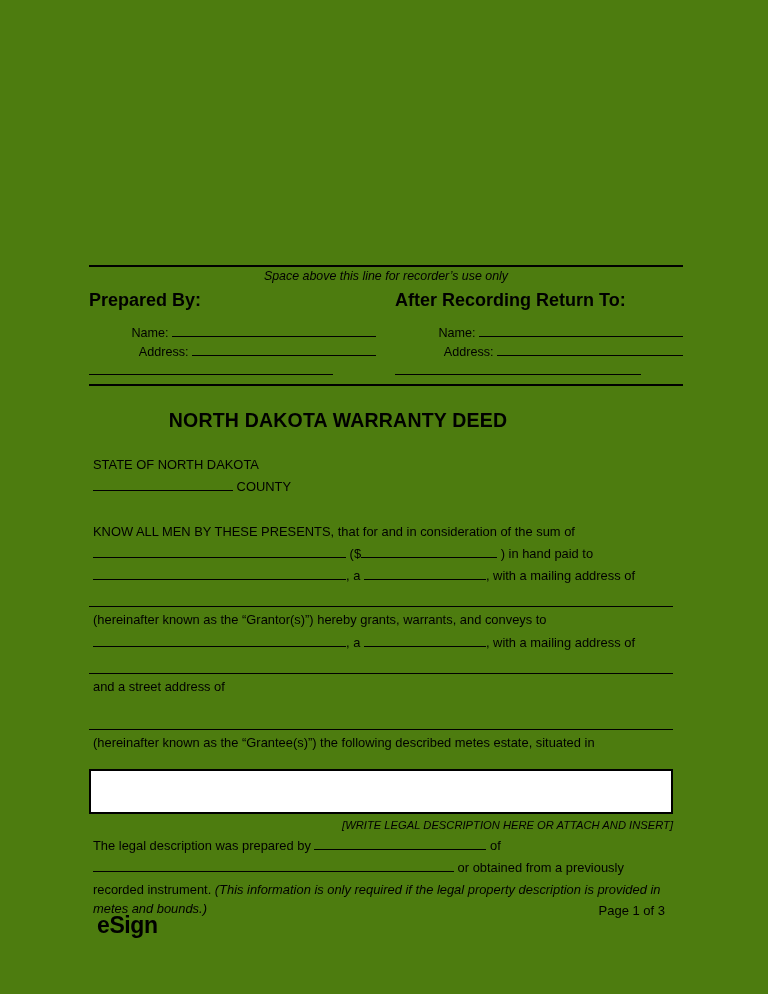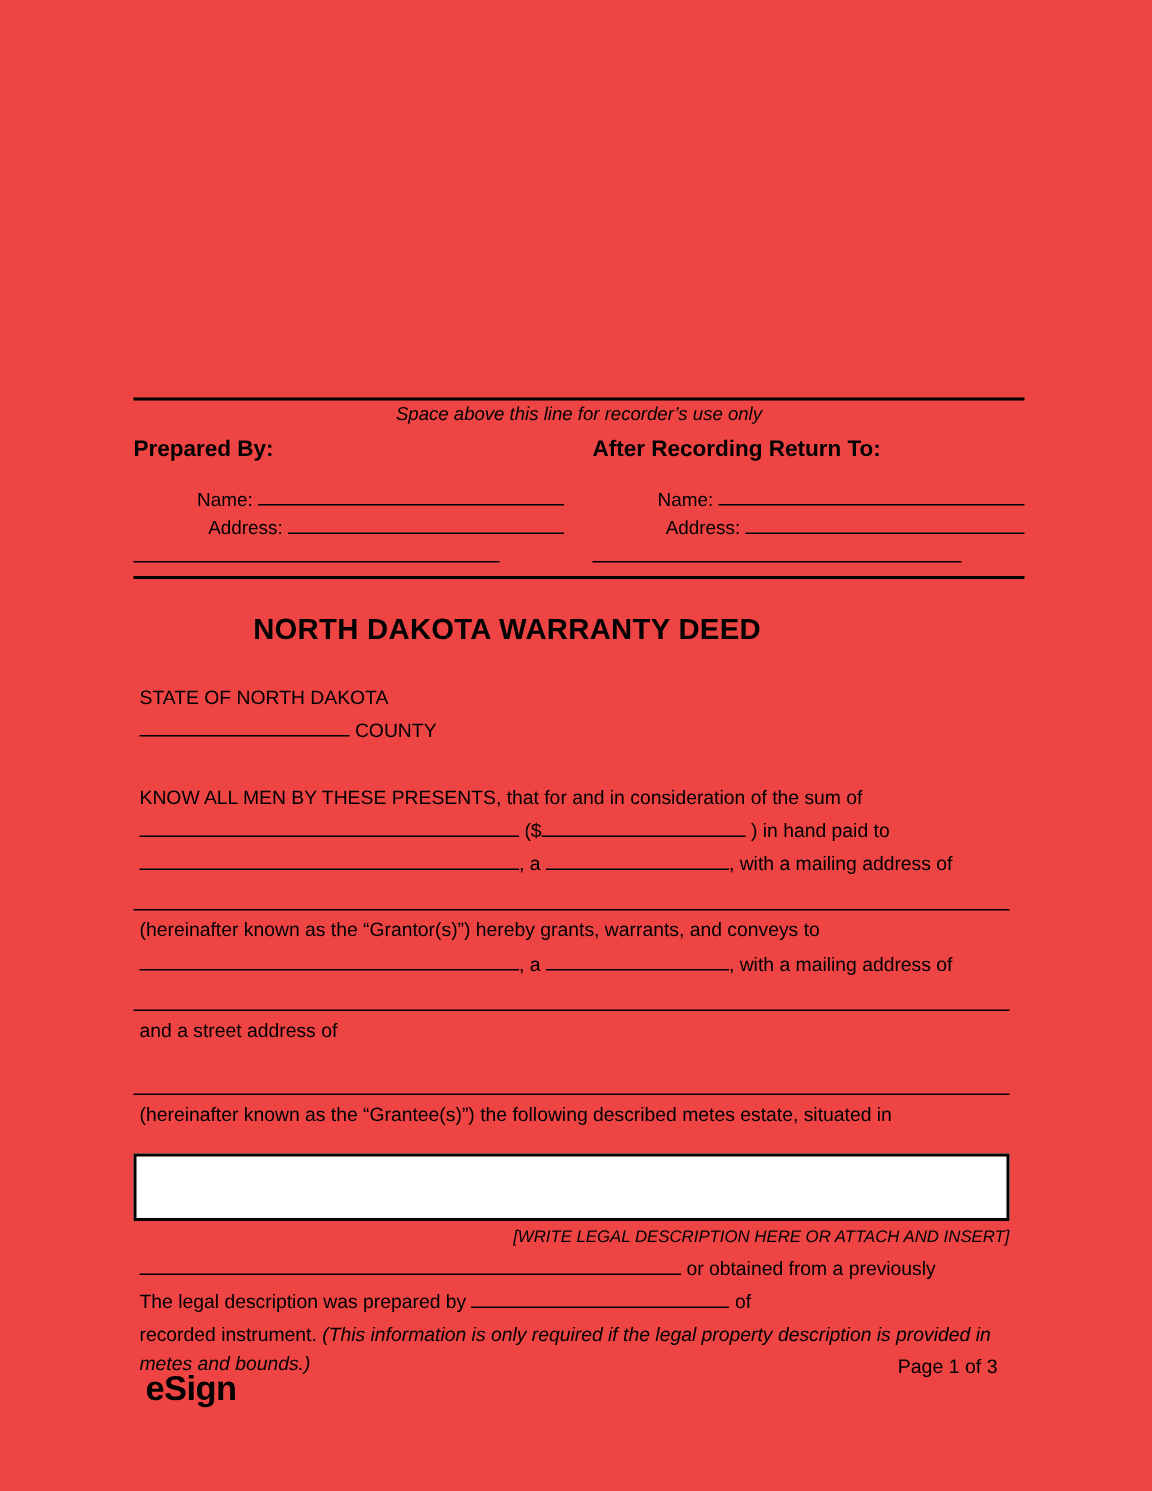--- a/index.html
+++ b/index.html
@@ -8,21 +8,21 @@
     background: #ffffff;
   }
   body {
     font-family: "Liberation Sans", sans-serif;
     color: #000000;
   }
   .page {
     position: relative;
     width: 768px;
     height: 994px;
-    background: #ef4444;
+    background: #4d7c0f;
     overflow: hidden;
   }
 
   
   .recorder-block {
     position: absolute;
     left: 89px;
     top: 265px;
     width: 594px;
   }
@@ -45,21 +45,21 @@
     padding-bottom: 9px;
   }
   .rec-col {
     width: 50%;
     box-sizing: border-box;
   }
   .rec-col.left { padding-right: 10px; }
   .rec-col.right { padding-left: 9px; }
   .rec-head {
     font-weight: bold;
-    font-size: 15px;
+    font-size: 18px;
     line-height: 16px;
     padding-bottom: 16px;
   }
   .field-row {
     font-size: 12.6px;
     line-height: 17.5px;
     white-space: nowrap;
     text-align: right;
   }
   .blank {
@@ -239,30 +239,30 @@
     <div class="para">(hereinafter known as the “Grantee(s)”) the following described metes estate, situated in</div>
 
 
     <div class="gap-xs"></div>
 
     <div class="legal-box"></div>
 
     <div class="legal-caption">[WRITE LEGAL DESCRIPTION HERE OR ATTACH AND INSERT]</div>
 
     <div class="para nowrap">
-      <span class="blank" style="width:361px"></span>
-      <span>or obtained from a previously</span>
-    </div>
-
-    <div class="para nowrap">
       <span>The legal description was prepared by</span>
       <span class="blank" style="width:172px"></span>
       <span>of</span>
     </div>
 
+    <div class="para nowrap">
+      <span class="blank" style="width:361px"></span>
+      <span>or obtained from a previously</span>
+    </div>
+
     <div class="para">
       <span>recorded instrument.</span>
       <em>(This information is only required if the legal property description is provided in metes and bounds.)</em>
     </div>
 
   </div>
 
   <div class="footer-logo">eSign</div>
 
   <div class="footer-page">Page 1 of 3</div>

